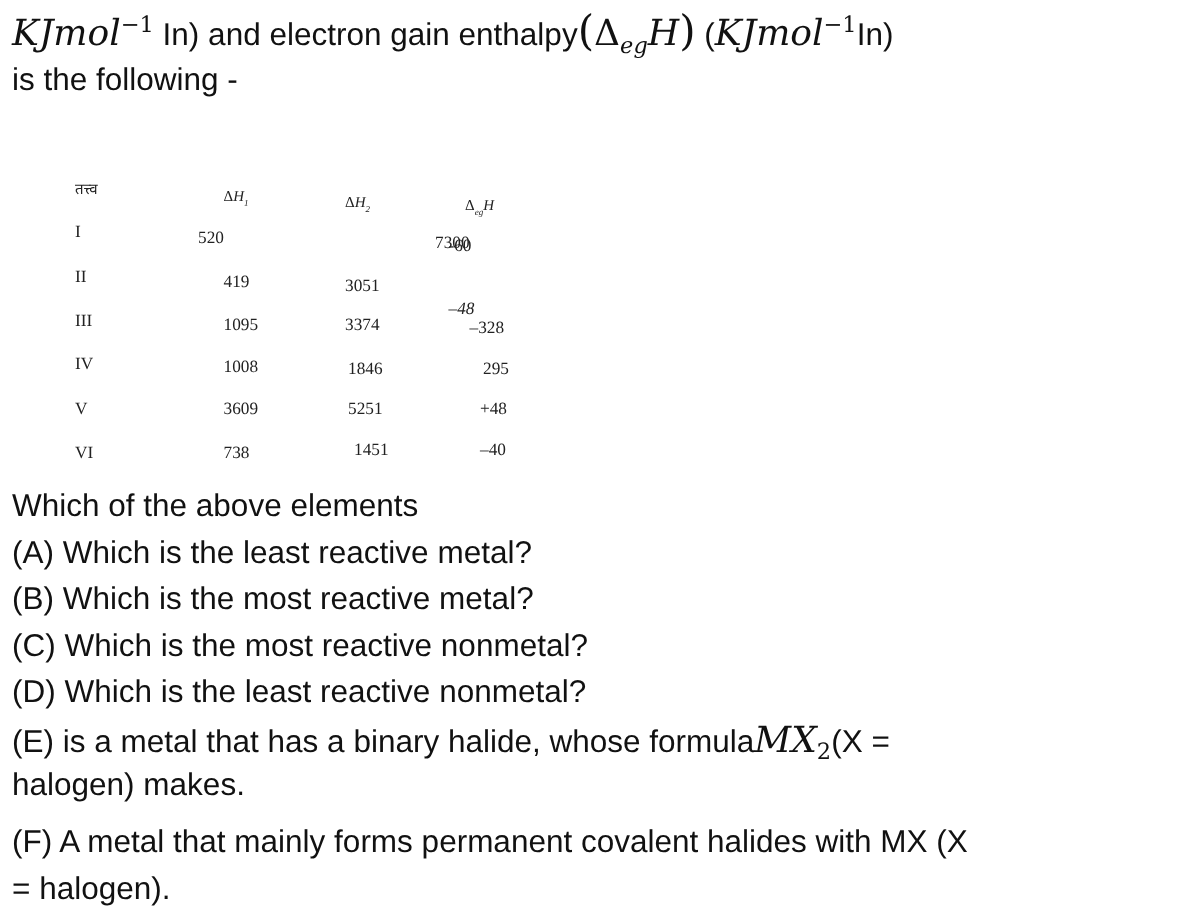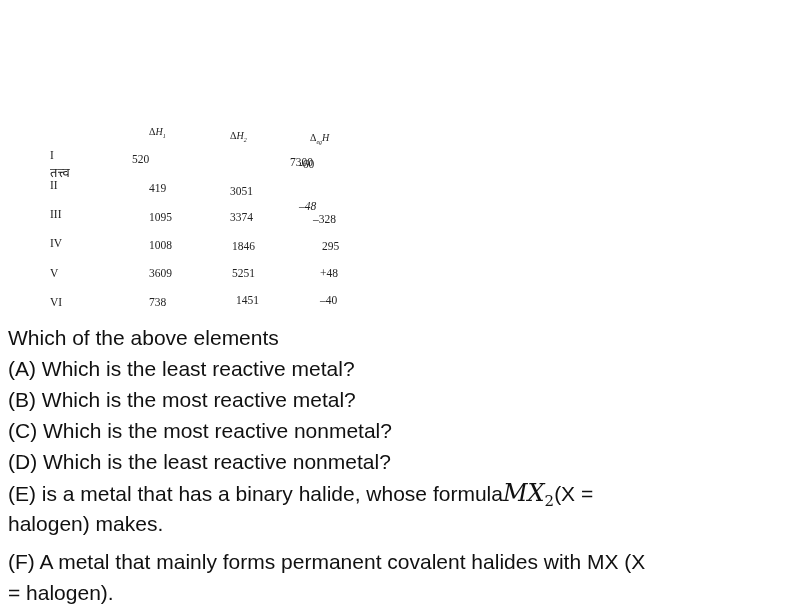--- a/index.html
+++ b/index.html
@@ -22,28 +22,32 @@
 
   .table-img {
     position: absolute; left: 30px; top: 116px; width: 340px; height: 206px;
     font-family: "Liberation Serif", "DejaVu Serif", serif;
     font-size: 11.5px; color: #222;
   }
   .cell { position: absolute; }
   .hdr { font-size: 10px; font-style: italic; }
   .hdr .up { font-style: normal; }
   .hdr sub { font-size: 6px; }
-  .hindi { font-family: "DejaVu Sans", sans-serif; font-size: 13px; margin-top: 45px; }
+  .hindi { font-family: "DejaVu Sans", sans-serif; font-size: 10px; }
 
   .q { position: absolute; left: 8px; font-size: 21px; line-height: 30px; }
 </style>
 </head>
 <body>
 
 <div class="para" style="top:2px;">
+  <div style="white-space:nowrap; margin-top:4px;">
+    <span class="math"><span>KJmol</span><sup class="up">−1</sup></span><span> In) and electron gain enthalpy</span><span class="math"><span class="bigparen">(</span><span class="up">Δ</span><sub>eg</sub><span>H</span><span class="bigparen">)</span></span><span> (</span><span class="math"><span>KJmol</span><sup class="up">−1</sup></span><span>In)</span>
+  </div>
+  <div>is the following -</div>
 </div>
 
 <div class="table-img">
   <div class="cell hindi" style="left:20px; top:2px;">तत्त्व</div>
   <div class="cell hdr" style="left:119px; top:10px;"><span class="up">Δ</span><span>H</span><sub>1</sub></div>
   <div class="cell hdr" style="left:200px; top:14px;"><span class="up">Δ</span><span>H</span><sub>2</sub></div>
   <div class="cell hdr" style="left:280px; top:16px;"><span class="up">Δ</span><sub>eg</sub><span>H</span></div>
 
   <div class="cell" style="left:20px; top:33px;">I</div>
   <div class="cell" style="left:102px; top:37px;">520</div>

